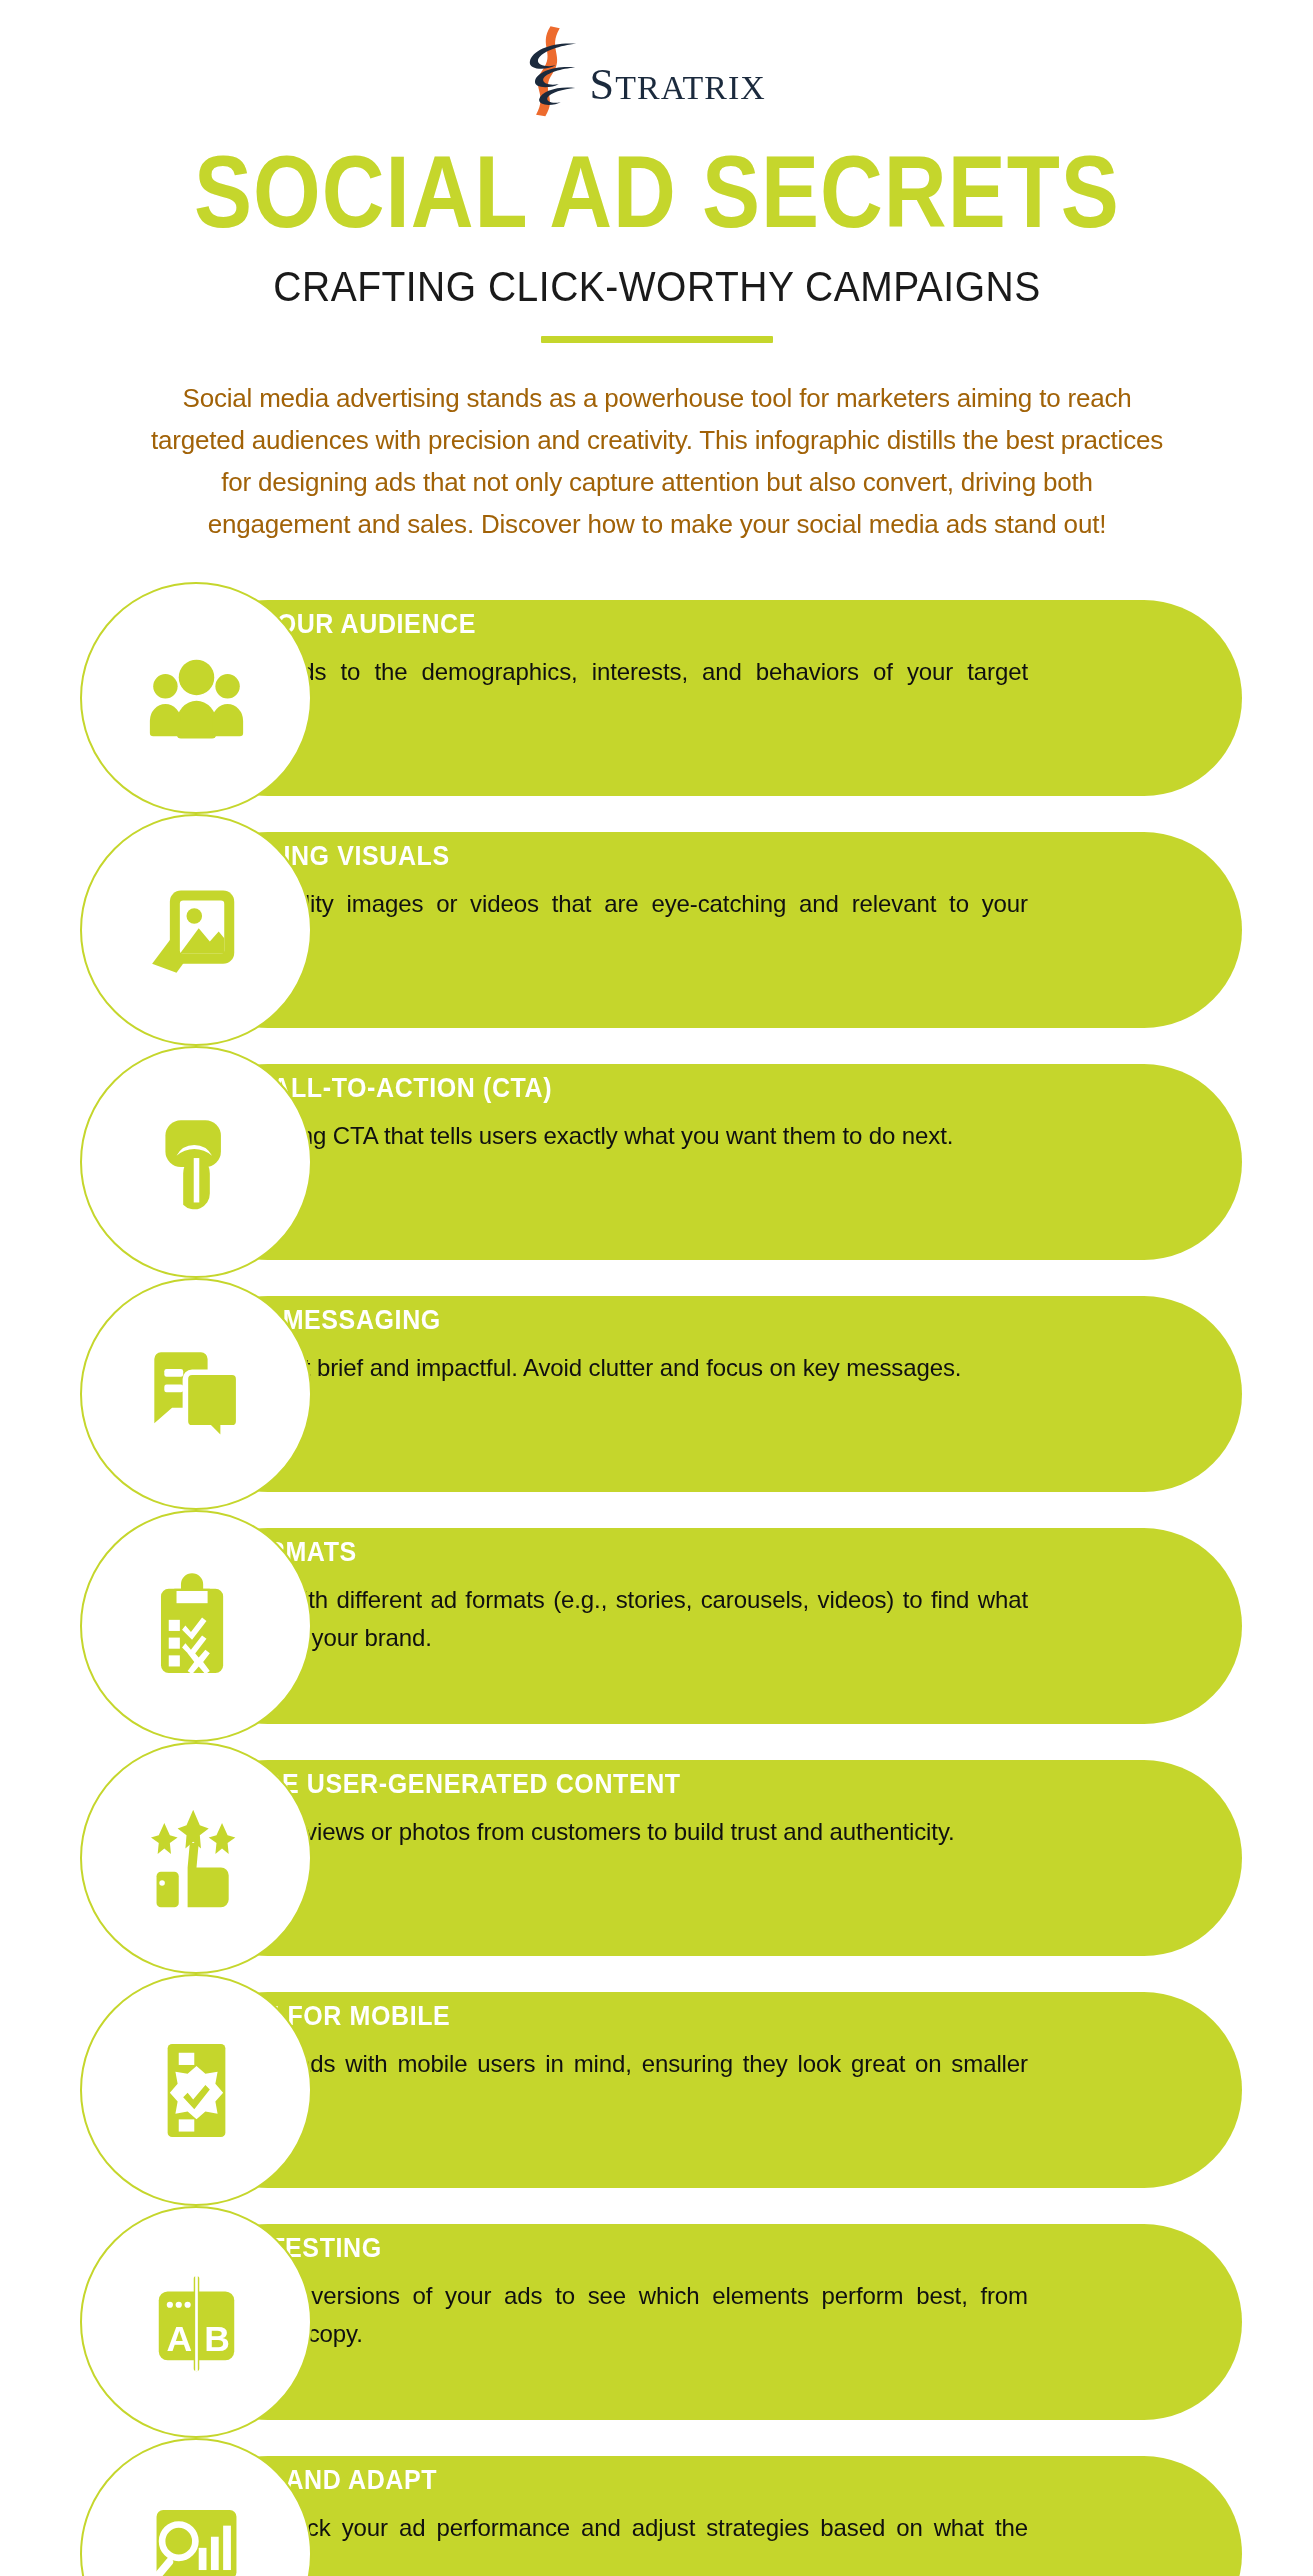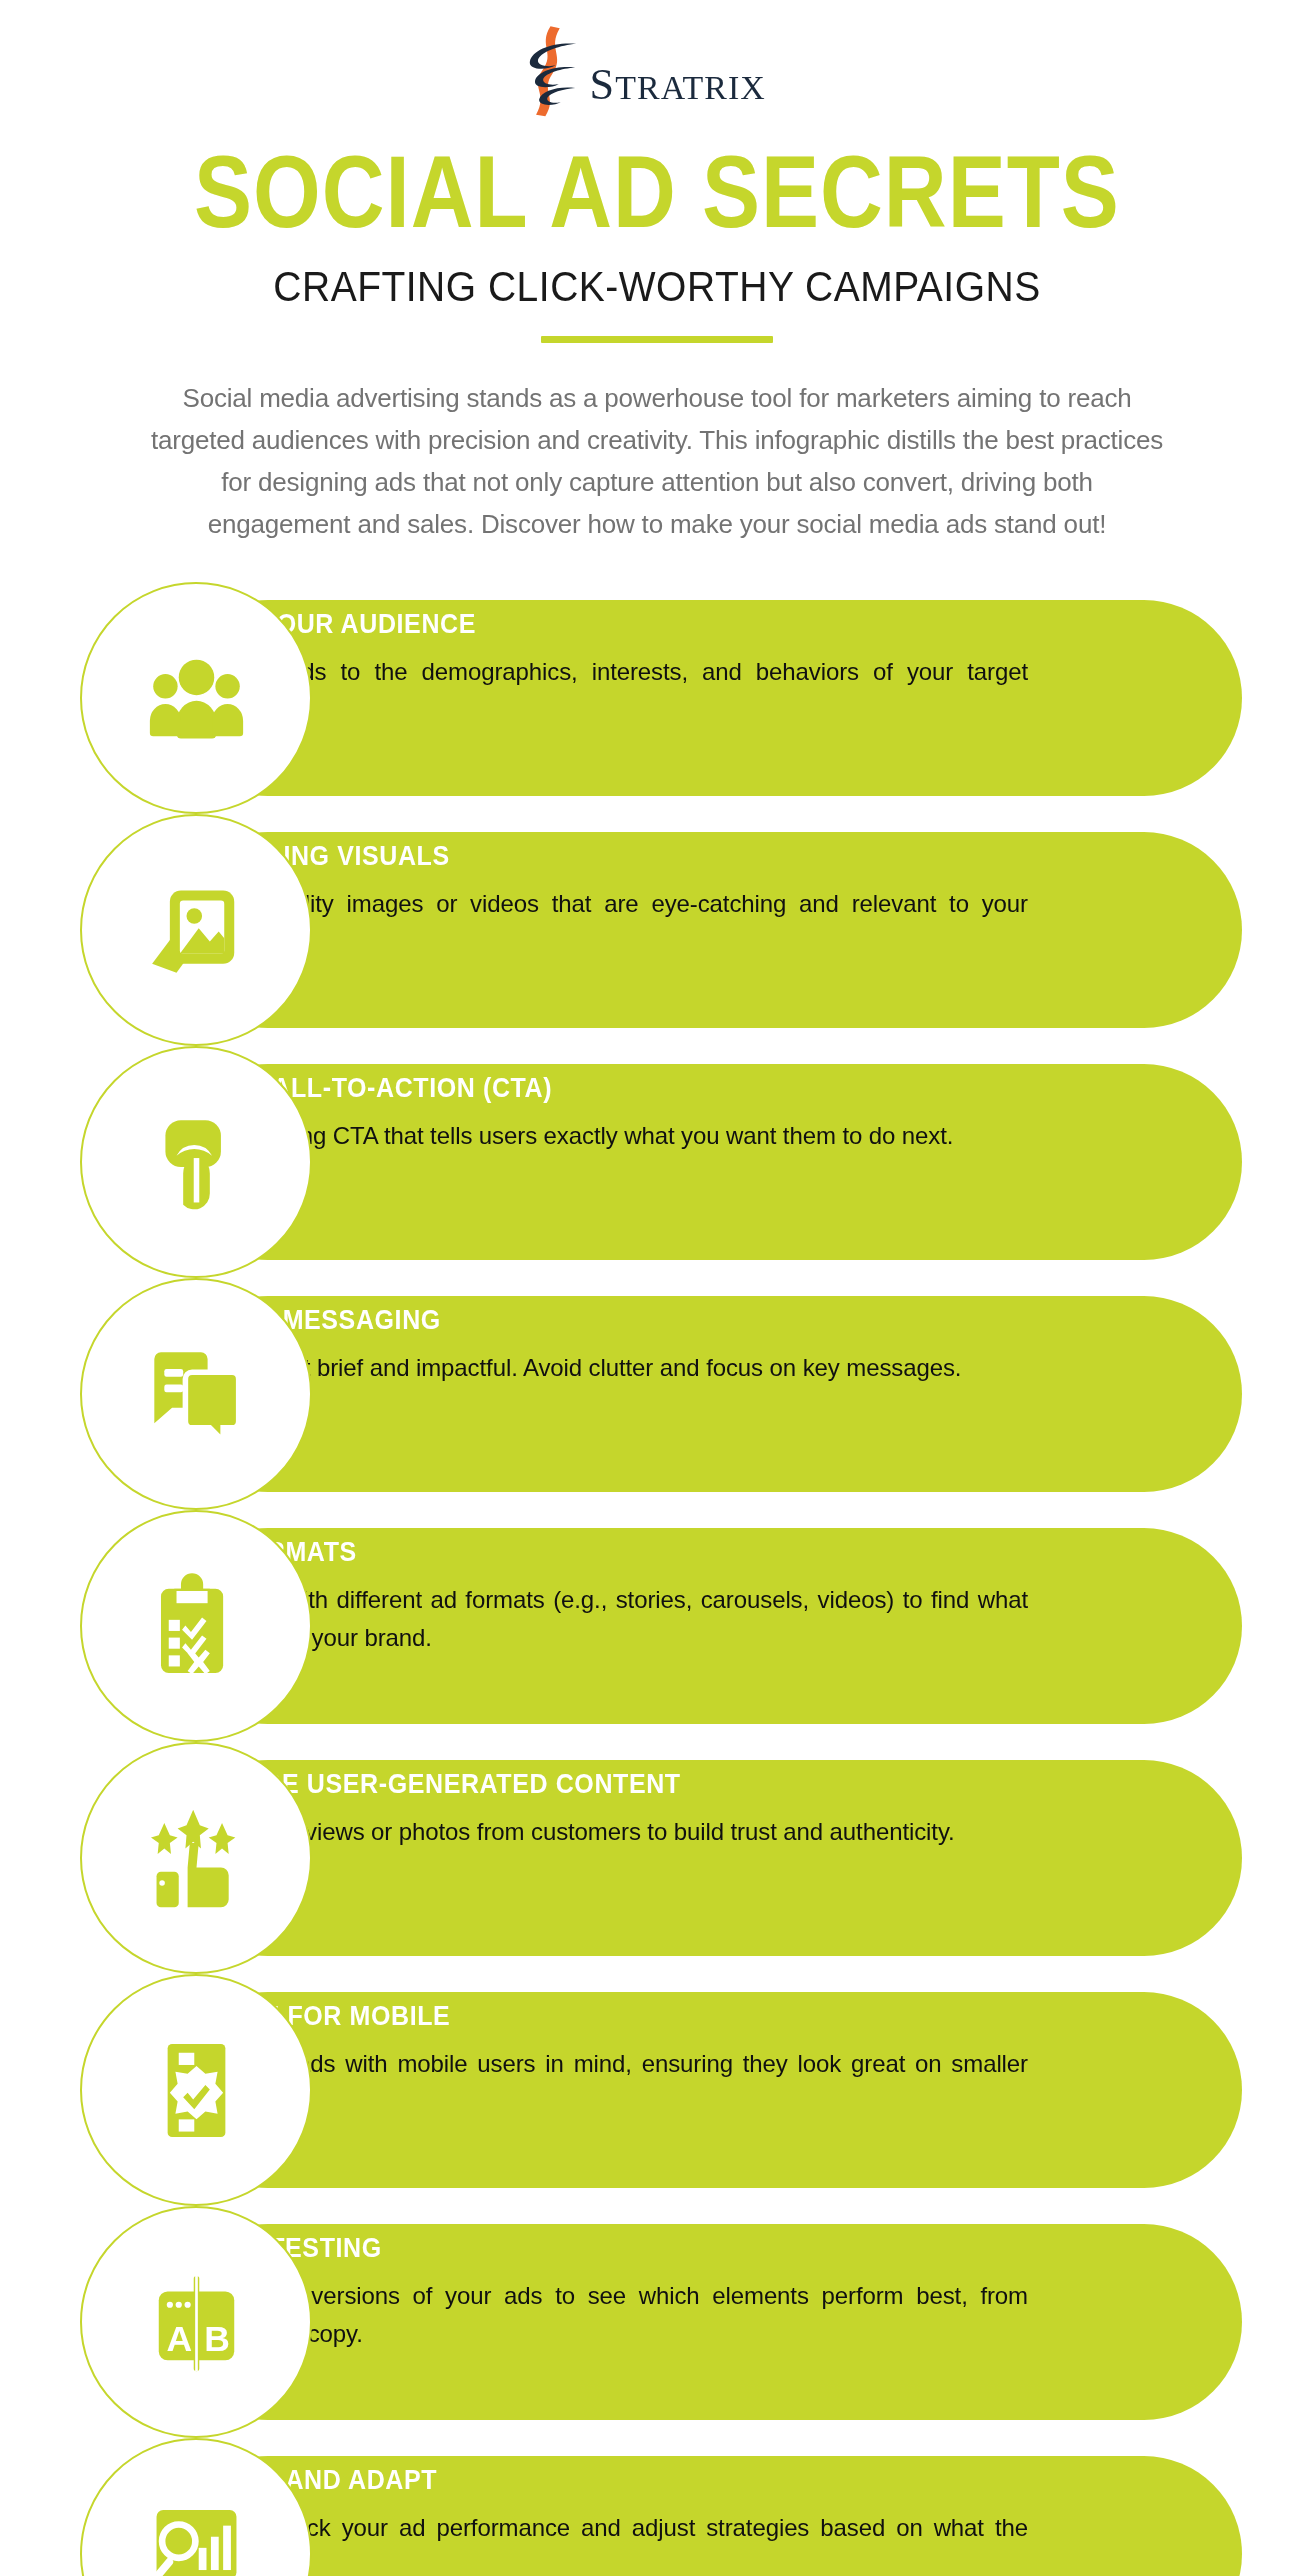--- a/index.html
+++ b/index.html
@@ -54,21 +54,21 @@
     margin:27px auto 0 auto;
     border-radius:1px;
   }
 
   .intro{
     width:1020px;
     margin:34px auto 0 auto;
     text-align:center;
     font-size:26px;
     line-height:1.62;
-    color:#737373;
+    color:#a16207;
     font-family:"Liberation Sans", sans-serif;
     letter-spacing:-0.2px;
   }
 
   
   .list{
     margin-top:37px;
     position:relative;
   }
   .row{

